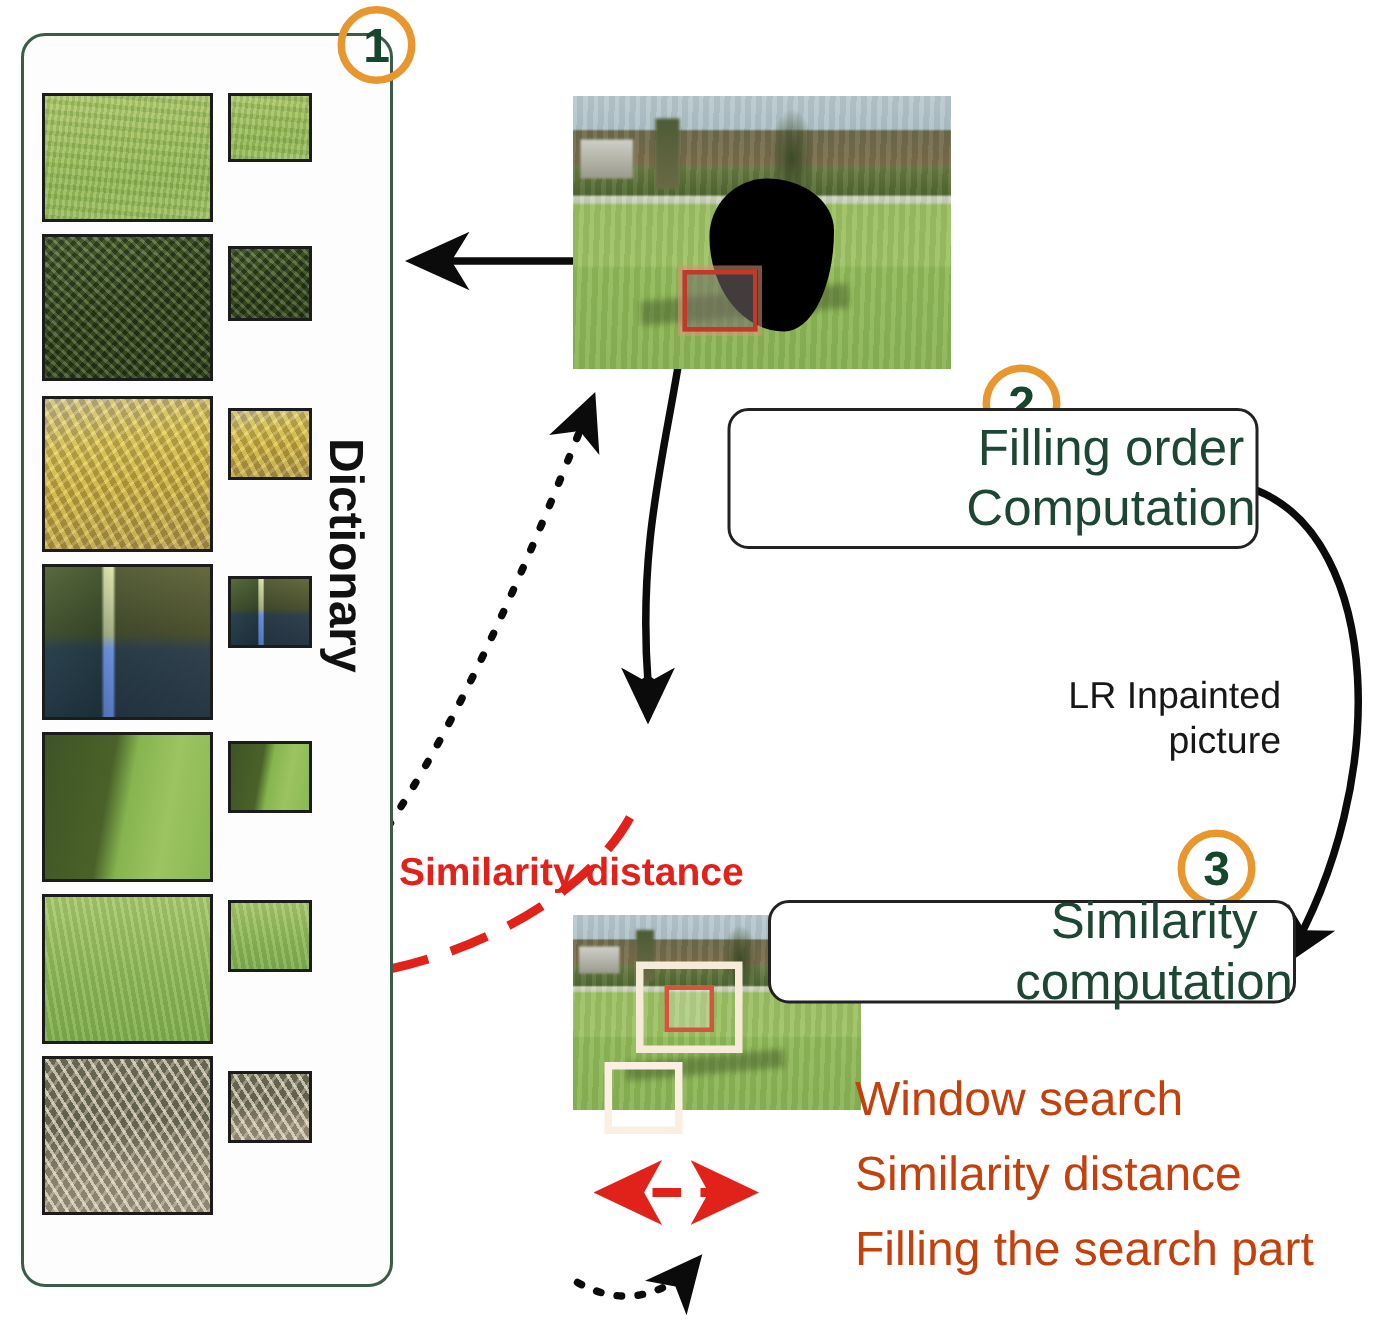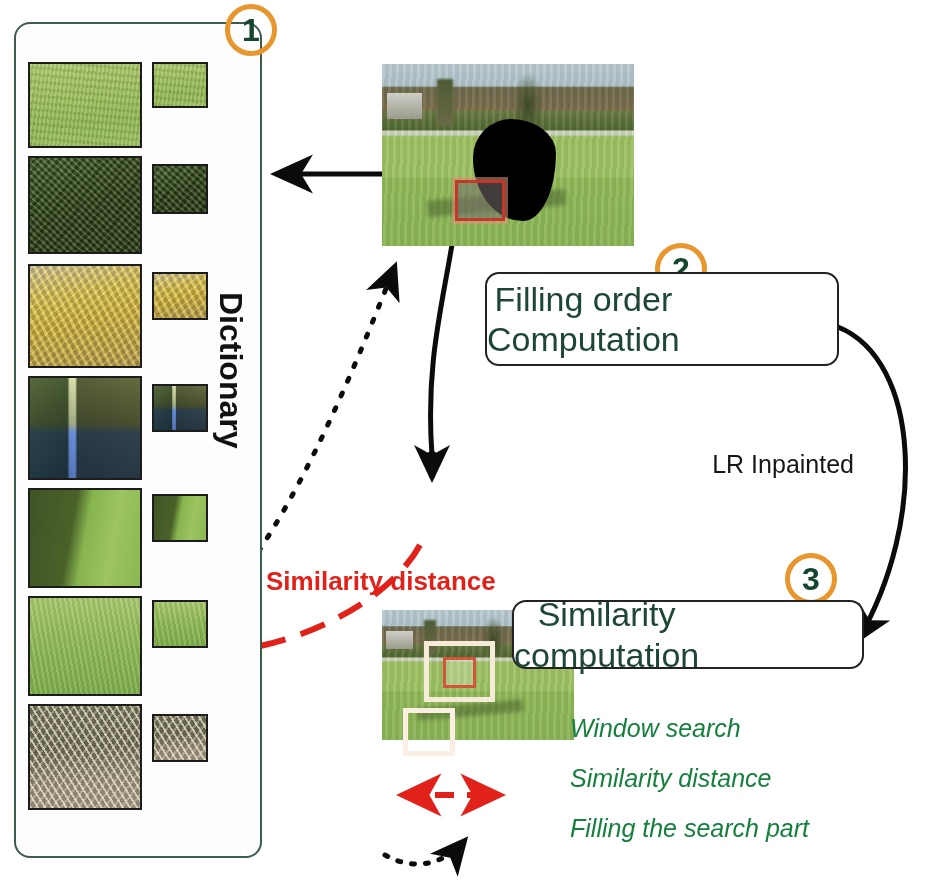--- a/index.html
+++ b/index.html
@@ -195,21 +195,21 @@
 
   
   .procbox {
     position: absolute;
     border: 2px solid #222;
     border-radius: 14px;
     background: #ffffff;
     box-sizing: border-box;
     display: flex;
     align-items: center;
-    justify-content: flex-start;
+    justify-content: flex-end;
     text-align: center;
     color: #1d4734;
     font-size: 34px;
     line-height: 1.18;
   }
 
   
   .stepnum {
     position: absolute;
     width: 52px; height: 52px;
@@ -229,24 +229,23 @@
   .legend { position: absolute; left: 395px; top: 712px; width: 520px; }
   .legend-row {
     position: relative;
     height: 42px;
     margin-bottom: 8px;
   }
   .legend-text {
     position: absolute;
     left: 175px;
     top: 2px;
-    font-size: 25px;
-    color: #15803d;
+    font-size: 32px;
+    color: #c2410c;
     white-space: nowrap;
-    font-style: italic;
   }
   .legend-swatch-window {
     position: absolute;
     left: 8px; top: -4px;
     width: 52px; height: 48px;
     border: 5px solid #fbeee2;
     box-sizing: border-box;
   }
 </style>
 </head>
@@ -350,20 +349,21 @@
     <div class="scene-house"></div>
     <div class="scene-tree-a"></div>
     <div class="scene-tree-b"></div>
     <div class="scene-shadow"></div>
     <div class="win-box" style="left:22%; top:24%; width:37%; height:47%;"></div>
     <div class="red-box-small" style="left:32%; top:36%; width:17%; height:24%;"></div>
   </div>
 
   <div class="caption-center" style="left:604px; top:450px; width:250px;">
     <div>LR Inpainted</div>
+    <div>picture</div>
   </div>
 
   <div class="sim-dist-label" style="left:266px; top:566px;">Similarity distance</div>
 
   <div class="procbox" style="left:485px; top:272px; width:354px; height:94px;">
     <div>
       <div>Filling order</div>
       <div>Computation</div>
     </div>
   </div>

